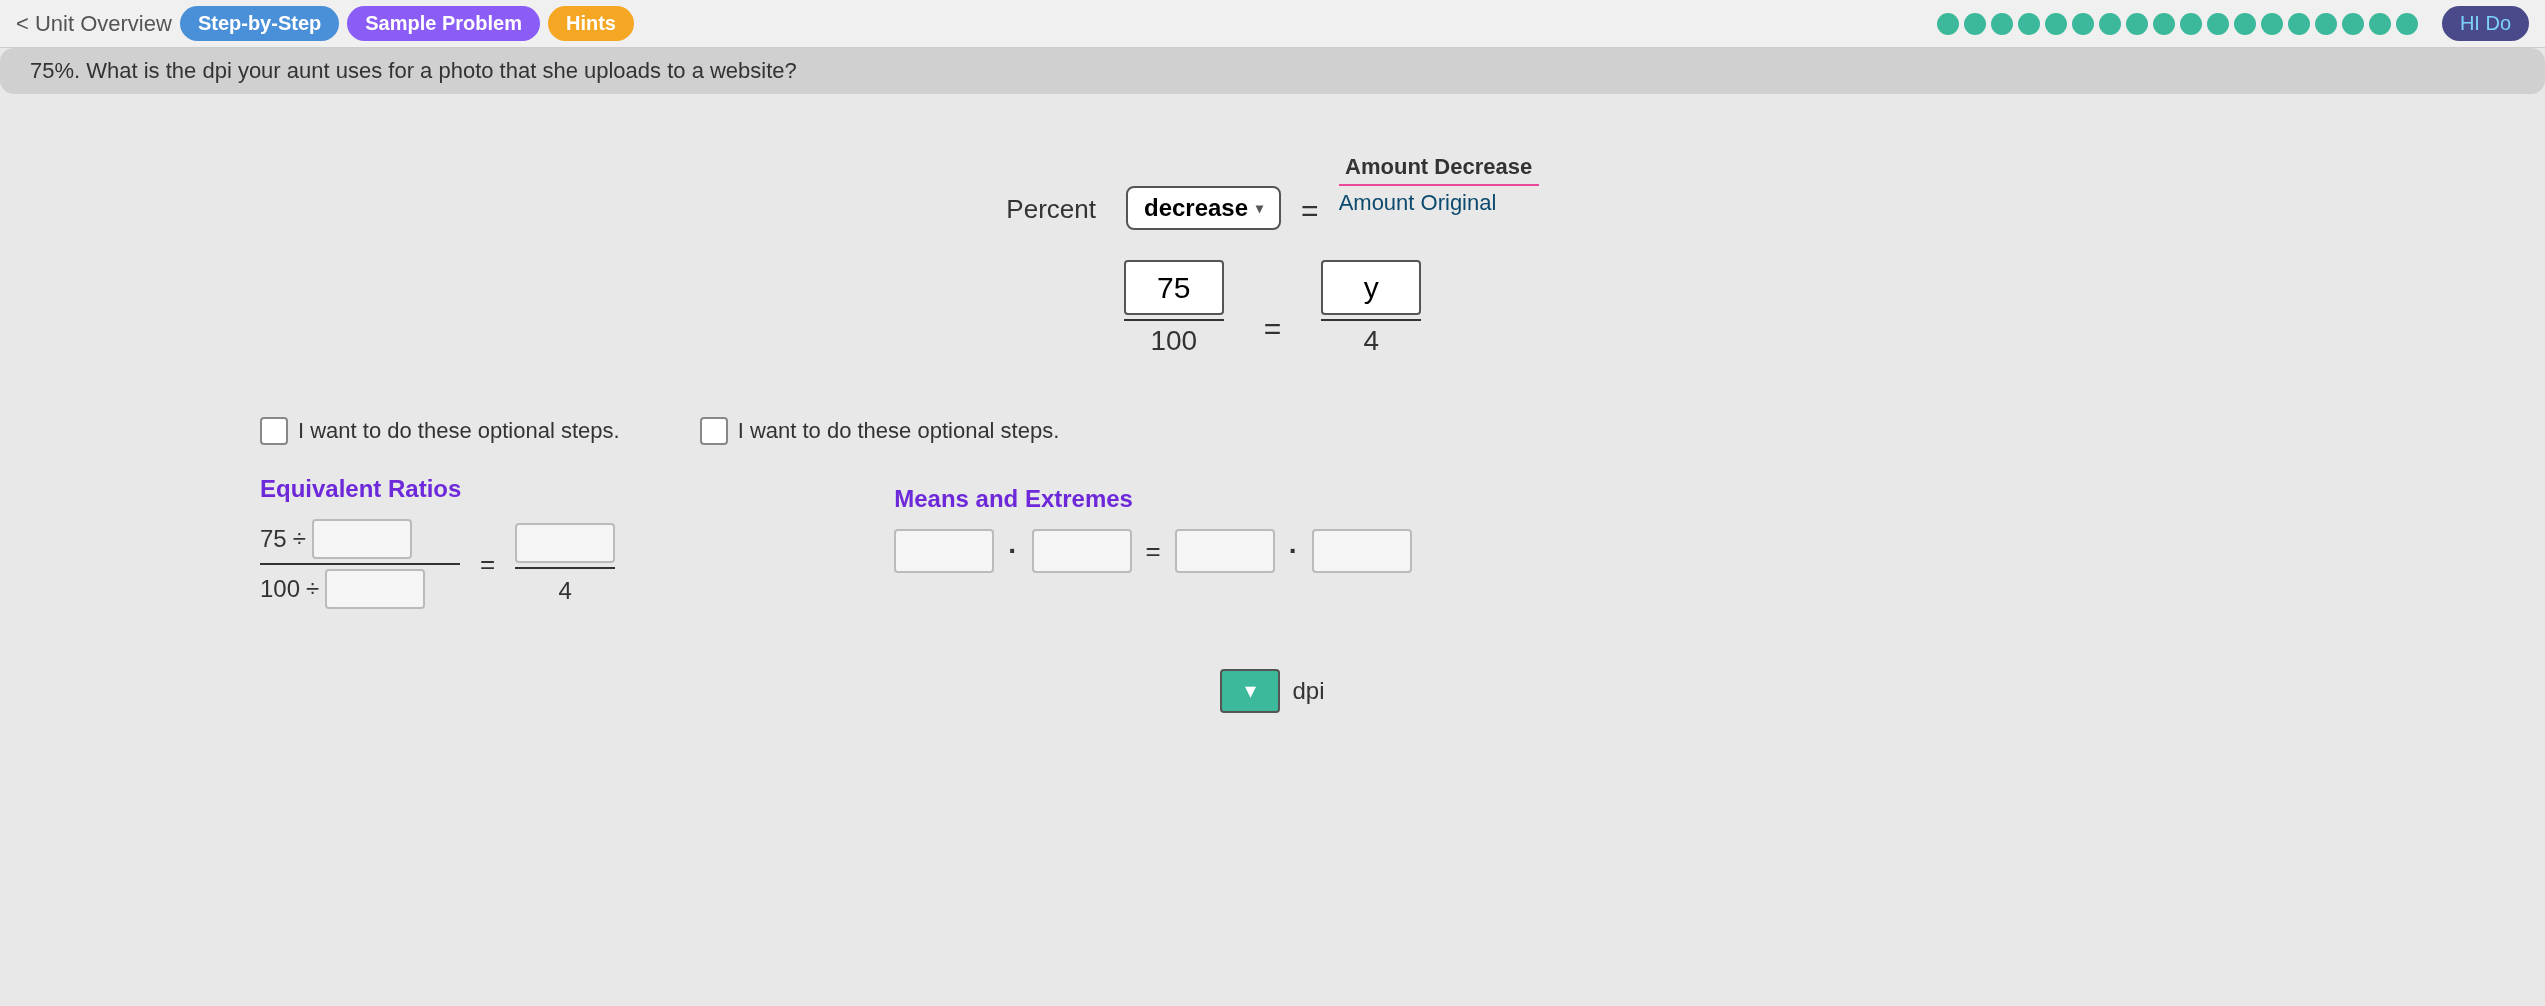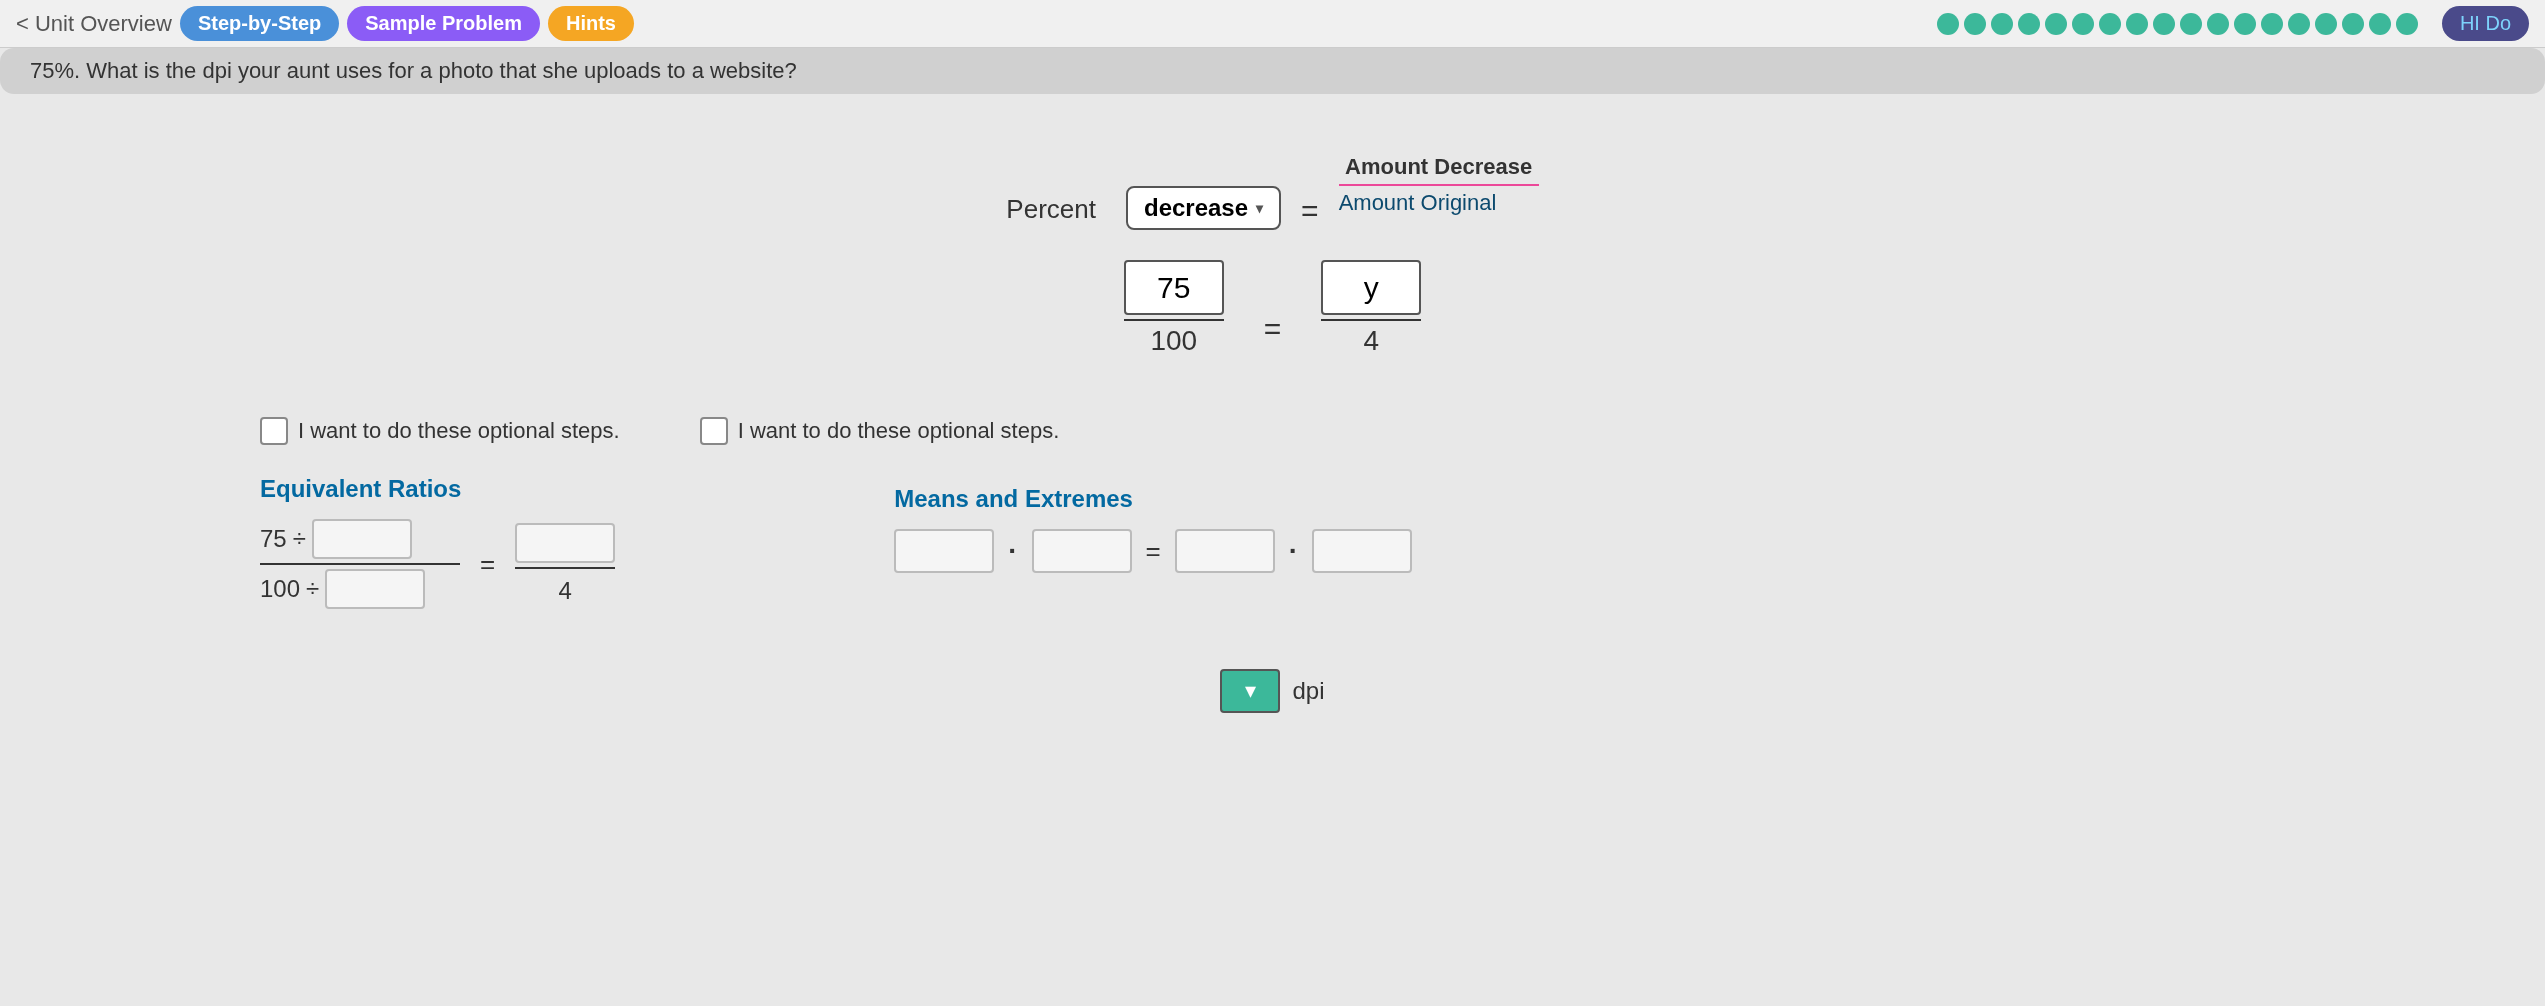--- a/index.html
+++ b/index.html
@@ -203,21 +203,21 @@
 
     .checkbox-label {
       font-size: 22px;
       color: #333;
     }
 
     
     .section-header {
       font-size: 24px;
       font-weight: bold;
-      color: #0369a1;
+      color: #6d28d9;
       margin-top: 20px;
       margin-bottom: 16px;
     }
 
     .equiv-row {
       display: flex;
       align-items: center;
       gap: 20px;
     }
 

